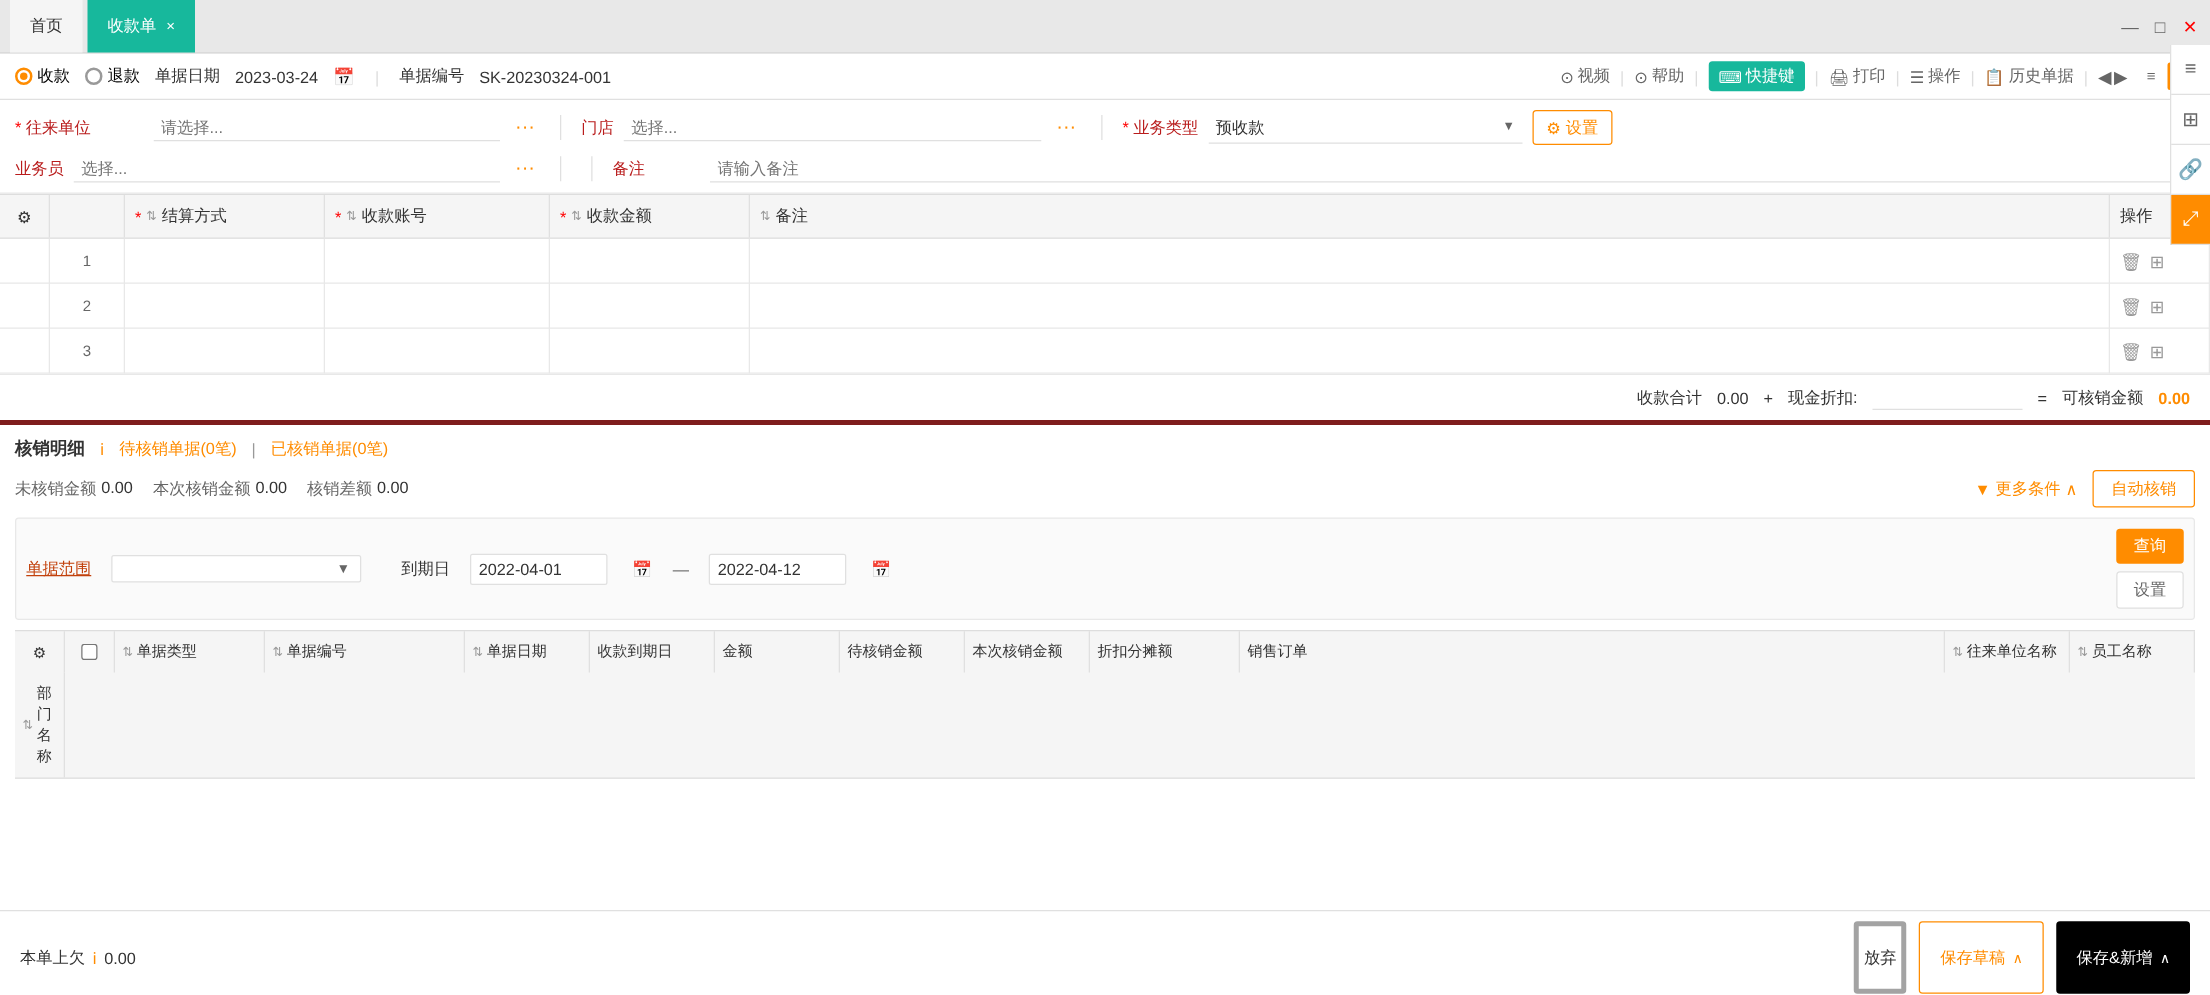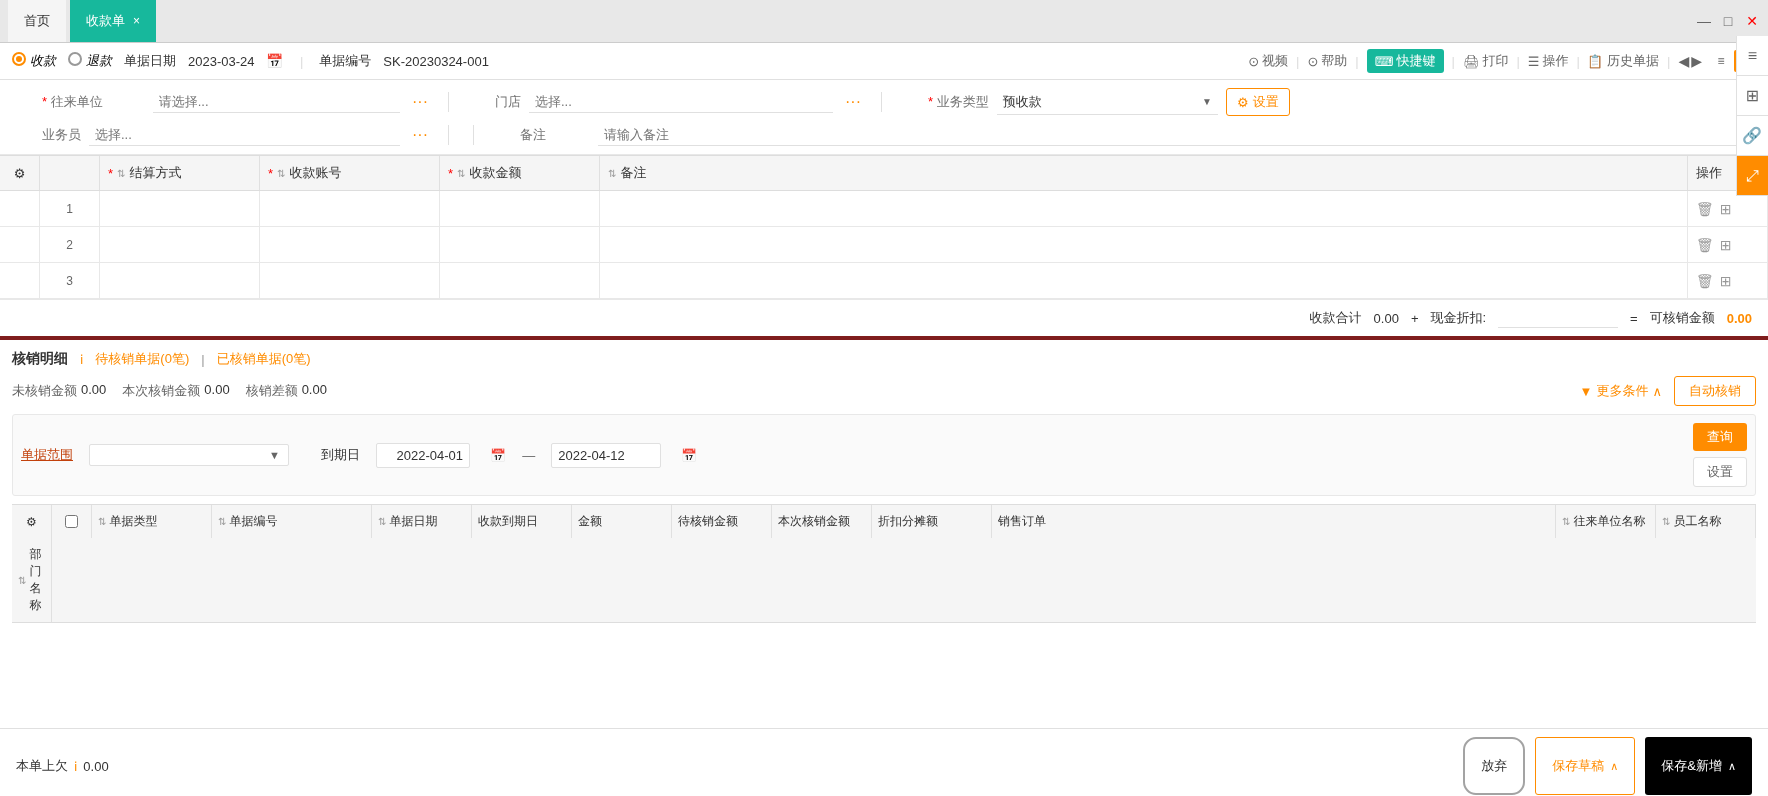--- a/index.html
+++ b/index.html
@@ -24,21 +24,21 @@
 
     
     .main-container { background: #fff; height: calc(796px - 36px); display: flex; flex-direction: column; }
 
     
     .top-toolbar {
       display: flex; align-items: center; padding: 6px 12px; border-bottom: 1px solid #e0e0e0;
       background: #fff; gap: 12px;
     }
     .radio-group { display: flex; gap: 12px; align-items: center; }
-    .radio-item { display: flex; gap: 4px; cursor: pointer; font-style: italic; }
+    .radio-item { display: flex; align-items: center; gap: 4px; cursor: pointer; }
     .radio-dot { width: 14px; height: 14px; border-radius: 50%; border: 2px solid #ff8c00; display: flex; align-items: center; justify-content: center; }
     .radio-dot.active::after { content: ''; width: 6px; height: 6px; background: #ff8c00; border-radius: 50%; }
     .radio-dot.inactive { border-color: #999; }
     .toolbar-label { color: #333; }
     .toolbar-value { color: #333; font-weight: 500; }
     .toolbar-icon { color: #17b89c; cursor: pointer; font-size: 14px; }
     .toolbar-sep { color: #ddd; margin: 0 4px; }
     .toolbar-actions { margin-left: auto; display: flex; align-items: center; gap: 8px; }
     .action-link { color: #666; cursor: pointer; display: flex; align-items: center; gap: 3px; font-size: 12px; }
     .action-sep { color: #ddd; }
@@ -48,21 +48,21 @@
     .view-btns { display: flex; gap: 2px; }
     .view-btn { width: 22px; height: 22px; display: flex; align-items: center; justify-content: center; cursor: pointer; color: #666; font-size: 12px; }
     .view-btn.active { background: #ff8c00; color: #fff; border-radius: 2px; }
 
     
     .form-area {
       padding: 8px 12px; border-bottom: 1px solid #e8e8e8; background: #fff;
       display: flex; flex-direction: column; gap: 8px;
     }
     .form-row { display: flex; align-items: center; gap: 8px; }
-    .form-label { color: #737373; white-space: nowrap; min-width: fit-content; margin-left: 30px; }
+    .form-label { color: #b91c1c; white-space: nowrap; min-width: fit-content; }
     .form-label.required::before { content: '* '; color: #f00; }
     .form-input {
       border: none; border-bottom: 1px solid #e0e0e0; padding: 3px 6px;
       color: #999; outline: none; background: transparent; flex: 1; min-width: 0;
     }
     .more-btn { color: #ff8c00; cursor: pointer; font-size: 16px; padding: 0 4px; }
     .form-section { display: flex; flex: 1; align-items: center; gap: 8px; }
     .form-divider { width: 1px; background: #e0e0e0; height: 20px; margin: 0 8px; }
 
     .business-select {
@@ -164,21 +164,21 @@
 
     
     .bottom-bar {
       display: flex; align-items: center; padding: 8px 16px;
       border-top: 1px solid #e0e0e0; background: #fff; gap: 8px;
     }
     .bottom-info { display: flex; align-items: center; gap: 6px; color: #333; justify-content: flex-end; }
     .bottom-info-icon { color: #ff8c00; cursor: pointer; }
     .bottom-value { color: #333; font-weight: 500; }
     .bottom-actions { margin-left: auto; display: flex; gap: 10px; }
-    .btn-abandon { background: #fff; border: 2px solid #a3a3a3; color: #333; padding: 7px 16px; border-radius: 13px; cursor: pointer; font-size: 13px; }
+    .btn-abandon { background: #fff; border: 4px solid #a3a3a3; color: #333; padding: 7px 4px; border-radius: 3px; cursor: pointer; font-size: 13px; }
     .btn-save-draft {
       background: #fff; border: 1px solid #ff8c00; color: #ff8c00;
       padding: 7px 16px; border-radius: 3px; cursor: pointer; font-size: 13px;
       display: flex; align-items: center; gap: 6px;
     }
     .btn-save-new {
       background: #000000; color: #fff;
       padding: 20px 16px; border-radius: 3px; cursor: pointer; font-size: 13px;
       display: flex; align-items: center; gap: 6px; border: none;
     }
@@ -462,21 +462,21 @@
       </div>
 
       <div class="hexiao-filter-row">
         <span style="color:#c2410c; white-space:nowrap;text-decoration:underline;">单据范围</span>
         <div class="range-select">
           <span></span>
           <span class="range-arrow">▼</span>
         </div>
 
         <span style="color:#333; white-space:nowrap; margin-left:16px;">到期日</span>
-        <input class="date-input" value="2022-04-01" style="width: 94px; text-align: right;">
+        <input class="date-input" value="2022-04-01" style="width: 110px;">
         <span class="date-icon">📅</span>
         <span class="date-sep">—</span>
         <input class="date-input" value="2022-04-12" style="width: 110px;">
         <span class="date-icon">📅</span>
 
         <div style="margin-left:auto; display:flex; flex-direction:column; gap:6px;">
           <button class="query-btn">
             <span>查询</span>
           </button>
           <button class="settings-btn2">

